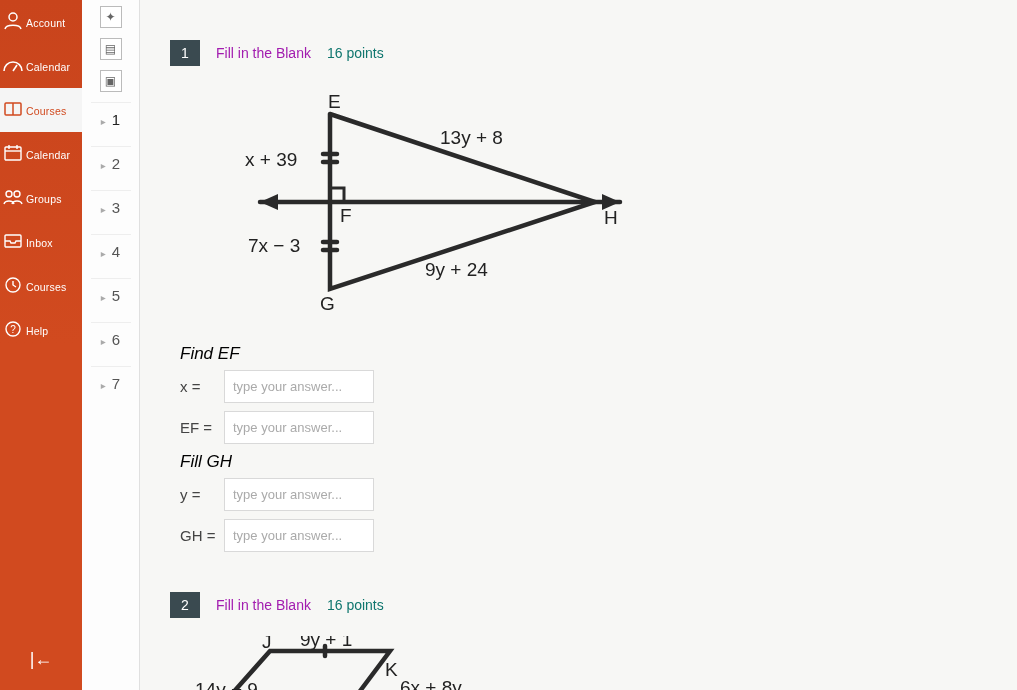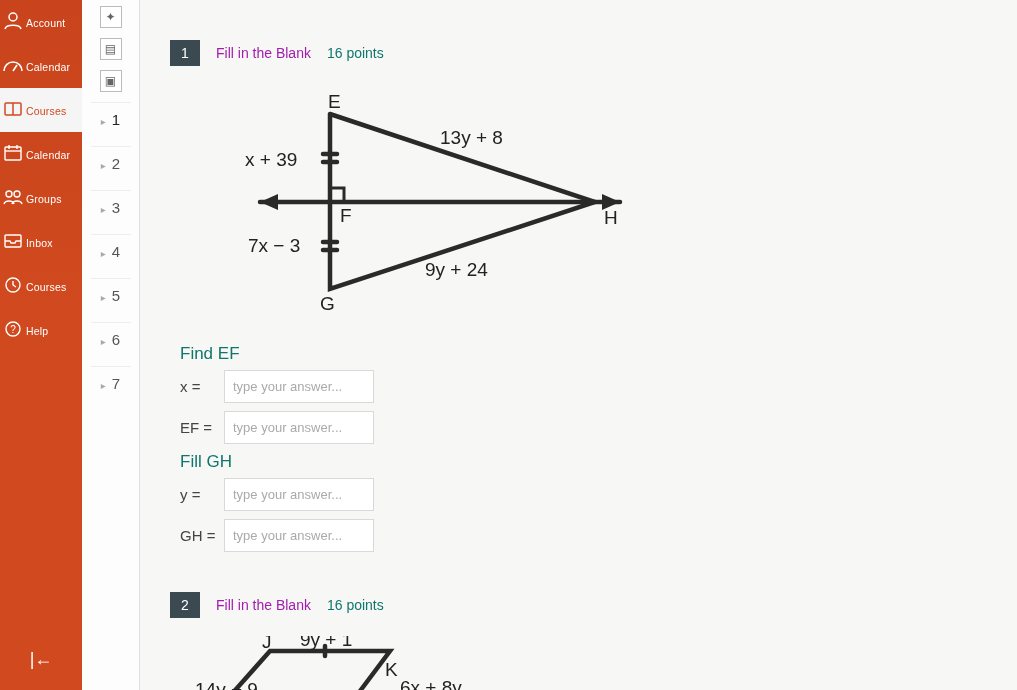--- a/index.html
+++ b/index.html
@@ -119,23 +119,24 @@
     margin: 0 0 18px 20px;
   }
   .figure2 {
     width: 300px; height: 80px; margin-left:20px;
   }
   .fig-text { font-family: Arial, sans-serif; font-size:19px; fill:#222; }
   .fig-line { stroke:#2a2a2a; stroke-width:4.5; fill:none; stroke-linecap:round; }
 
   .prompt-section { margin-left: 10px; }
   .find-label {
-    color: #0f766e;
+    color: #000000;
     font-size: 17px;
     margin: 8px 0 6px;
+    font-style: italic;
   }
   .answer-row {
     display: flex;
     align-items: center;
     gap: 6px;
     margin-bottom: 8px;
     font-size: 15px;
     color: #444;
   }
   .answer-row .var { min-width: 38px; }

